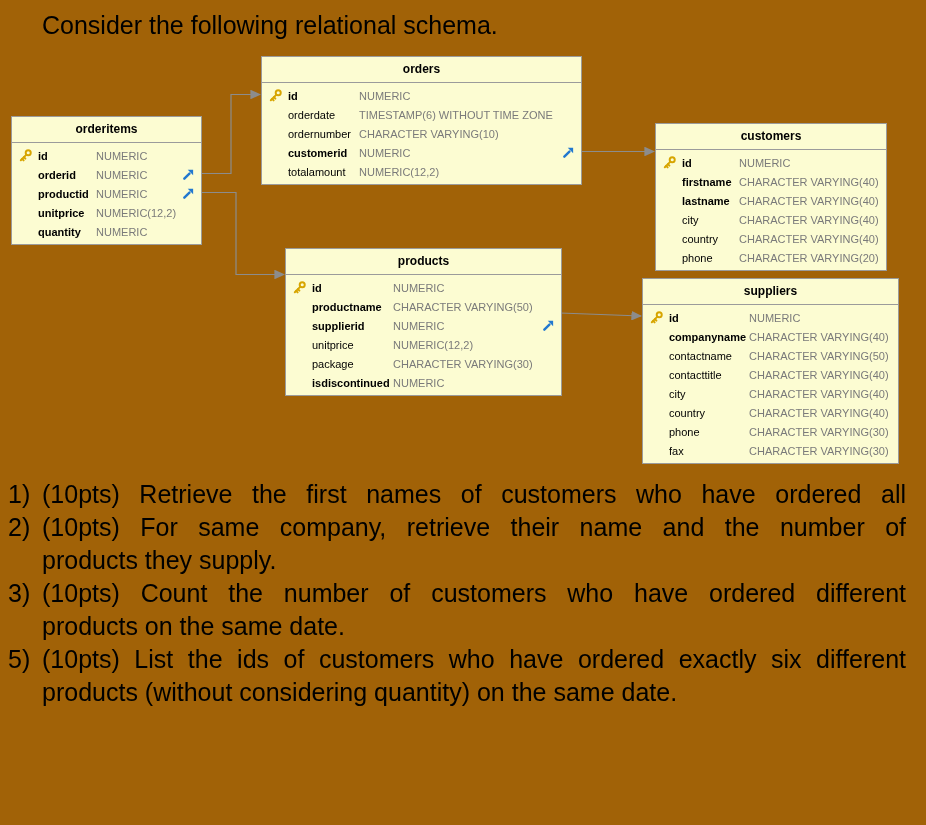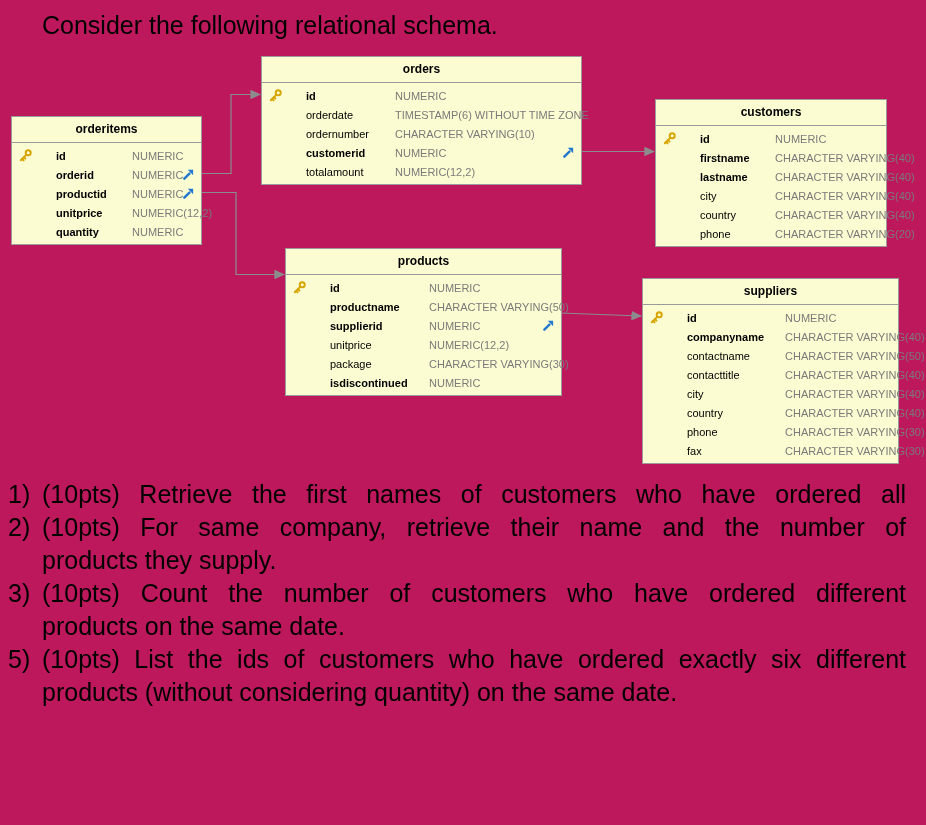--- a/index.html
+++ b/index.html
@@ -1,27 +1,27 @@
 <!DOCTYPE html>
 <html style="--table-fill: #fcfcd2; --table-border: #9b9b9b; --type-text: #7a7a7a; --key-icon: #d7a500; --fk-icon: #2278cf; --connector: #8c8c8c;"><head>
 <meta charset="utf-8">
 <style>
   html,body{margin:0;padding:0;background:#fff;}
-  .page{position:relative;width:926px;height:825px;background:#be185d;overflow:hidden;
+  .page{position:relative;width:926px;height:825px;background:#a16207;overflow:hidden;
         font-family:"Liberation Sans",sans-serif;color:#000;}
   .heading{margin:12px 0 0 42px;font-size:25px;line-height:26px;}
   .diagram{position:relative;height:422px;margin-top:10px;}
   .connectors{position:absolute;left:0;top:0;pointer-events:none;}
   .connectors polyline{stroke:var(--connector,#8c8c8c);stroke-width:1.2;fill:none;}
   .tbl{position:absolute;background:var(--table-fill,#fcfcd2);
        border:1px solid var(--table-border,#9b9b9b);font-size:11px;}
   .tbl-title{height:25px;line-height:25px;text-align:center;font-weight:bold;font-size:12px;
        border-bottom:1px solid var(--table-border,#9b9b9b);}
   .tbl-body{padding:3px 0;}
-  .frow{position:relative;height:19px;display:flex;align-items:center;gap:18px;}
+  .frow{position:relative;height:19px;display:flex;align-items:center;}
   .icon{flex:0 0 26px;display:flex;justify-content:center;align-items:center;color:var(--key-icon,#d7a500);}
   .fname{flex:0 0 var(--namew,70px);white-space:nowrap;}
   .fname.b{font-weight:bold;}
   .ftype{color:var(--type-text,#7a7a7a);white-space:nowrap;}
   .fk{position:absolute;right:6px;top:3px;color:var(--fk-icon,#2278cf);line-height:0;}
   .questions{list-style:none;margin:8px 0 12px 8px;padding:0;width:898px;
        font-size:25px;line-height:33px;}
   .ql1{text-align:justify;text-align-last:justify;}
   .qnum{display:inline-block;width:34px;}
   .ql2{padding-left:34px;}
@@ -129,21 +129,21 @@
                   <polygon points="6.2,2 12,2 12,7.8" fill="currentColor"></polygon>
                 </svg></span>
             </div>
             <div class="frow">
               <span class="icon"></span>
               <span class="fname">totalamount</span>
               <span class="ftype">NUMERIC(12,2)</span>
             </div>
           </div>
         </div>
-        <div class="tbl" style="left: 655px; top: 51px; width: 230px; --namew: 57px;">
+        <div class="tbl" style="left: 655px; top: 75px; width: 230px; --namew: 57px;">
           <div class="tbl-title">customers</div>
           <div class="tbl-body">
             <div class="frow">
               <span class="icon">
                 <svg width="15" height="15" viewBox="0 0 16 16">
                   <g fill="none" stroke="currentColor" stroke-width="2.1" stroke-linecap="round">
                     <circle cx="10.9" cy="5.1" r="2.7"></circle>
                     <path d="M8.7 7.3 L3 13"></path>
                     <path d="M4.4 11.6 L6 13.2"></path>
                     <path d="M6.3 9.7 L7.9 11.3"></path>

